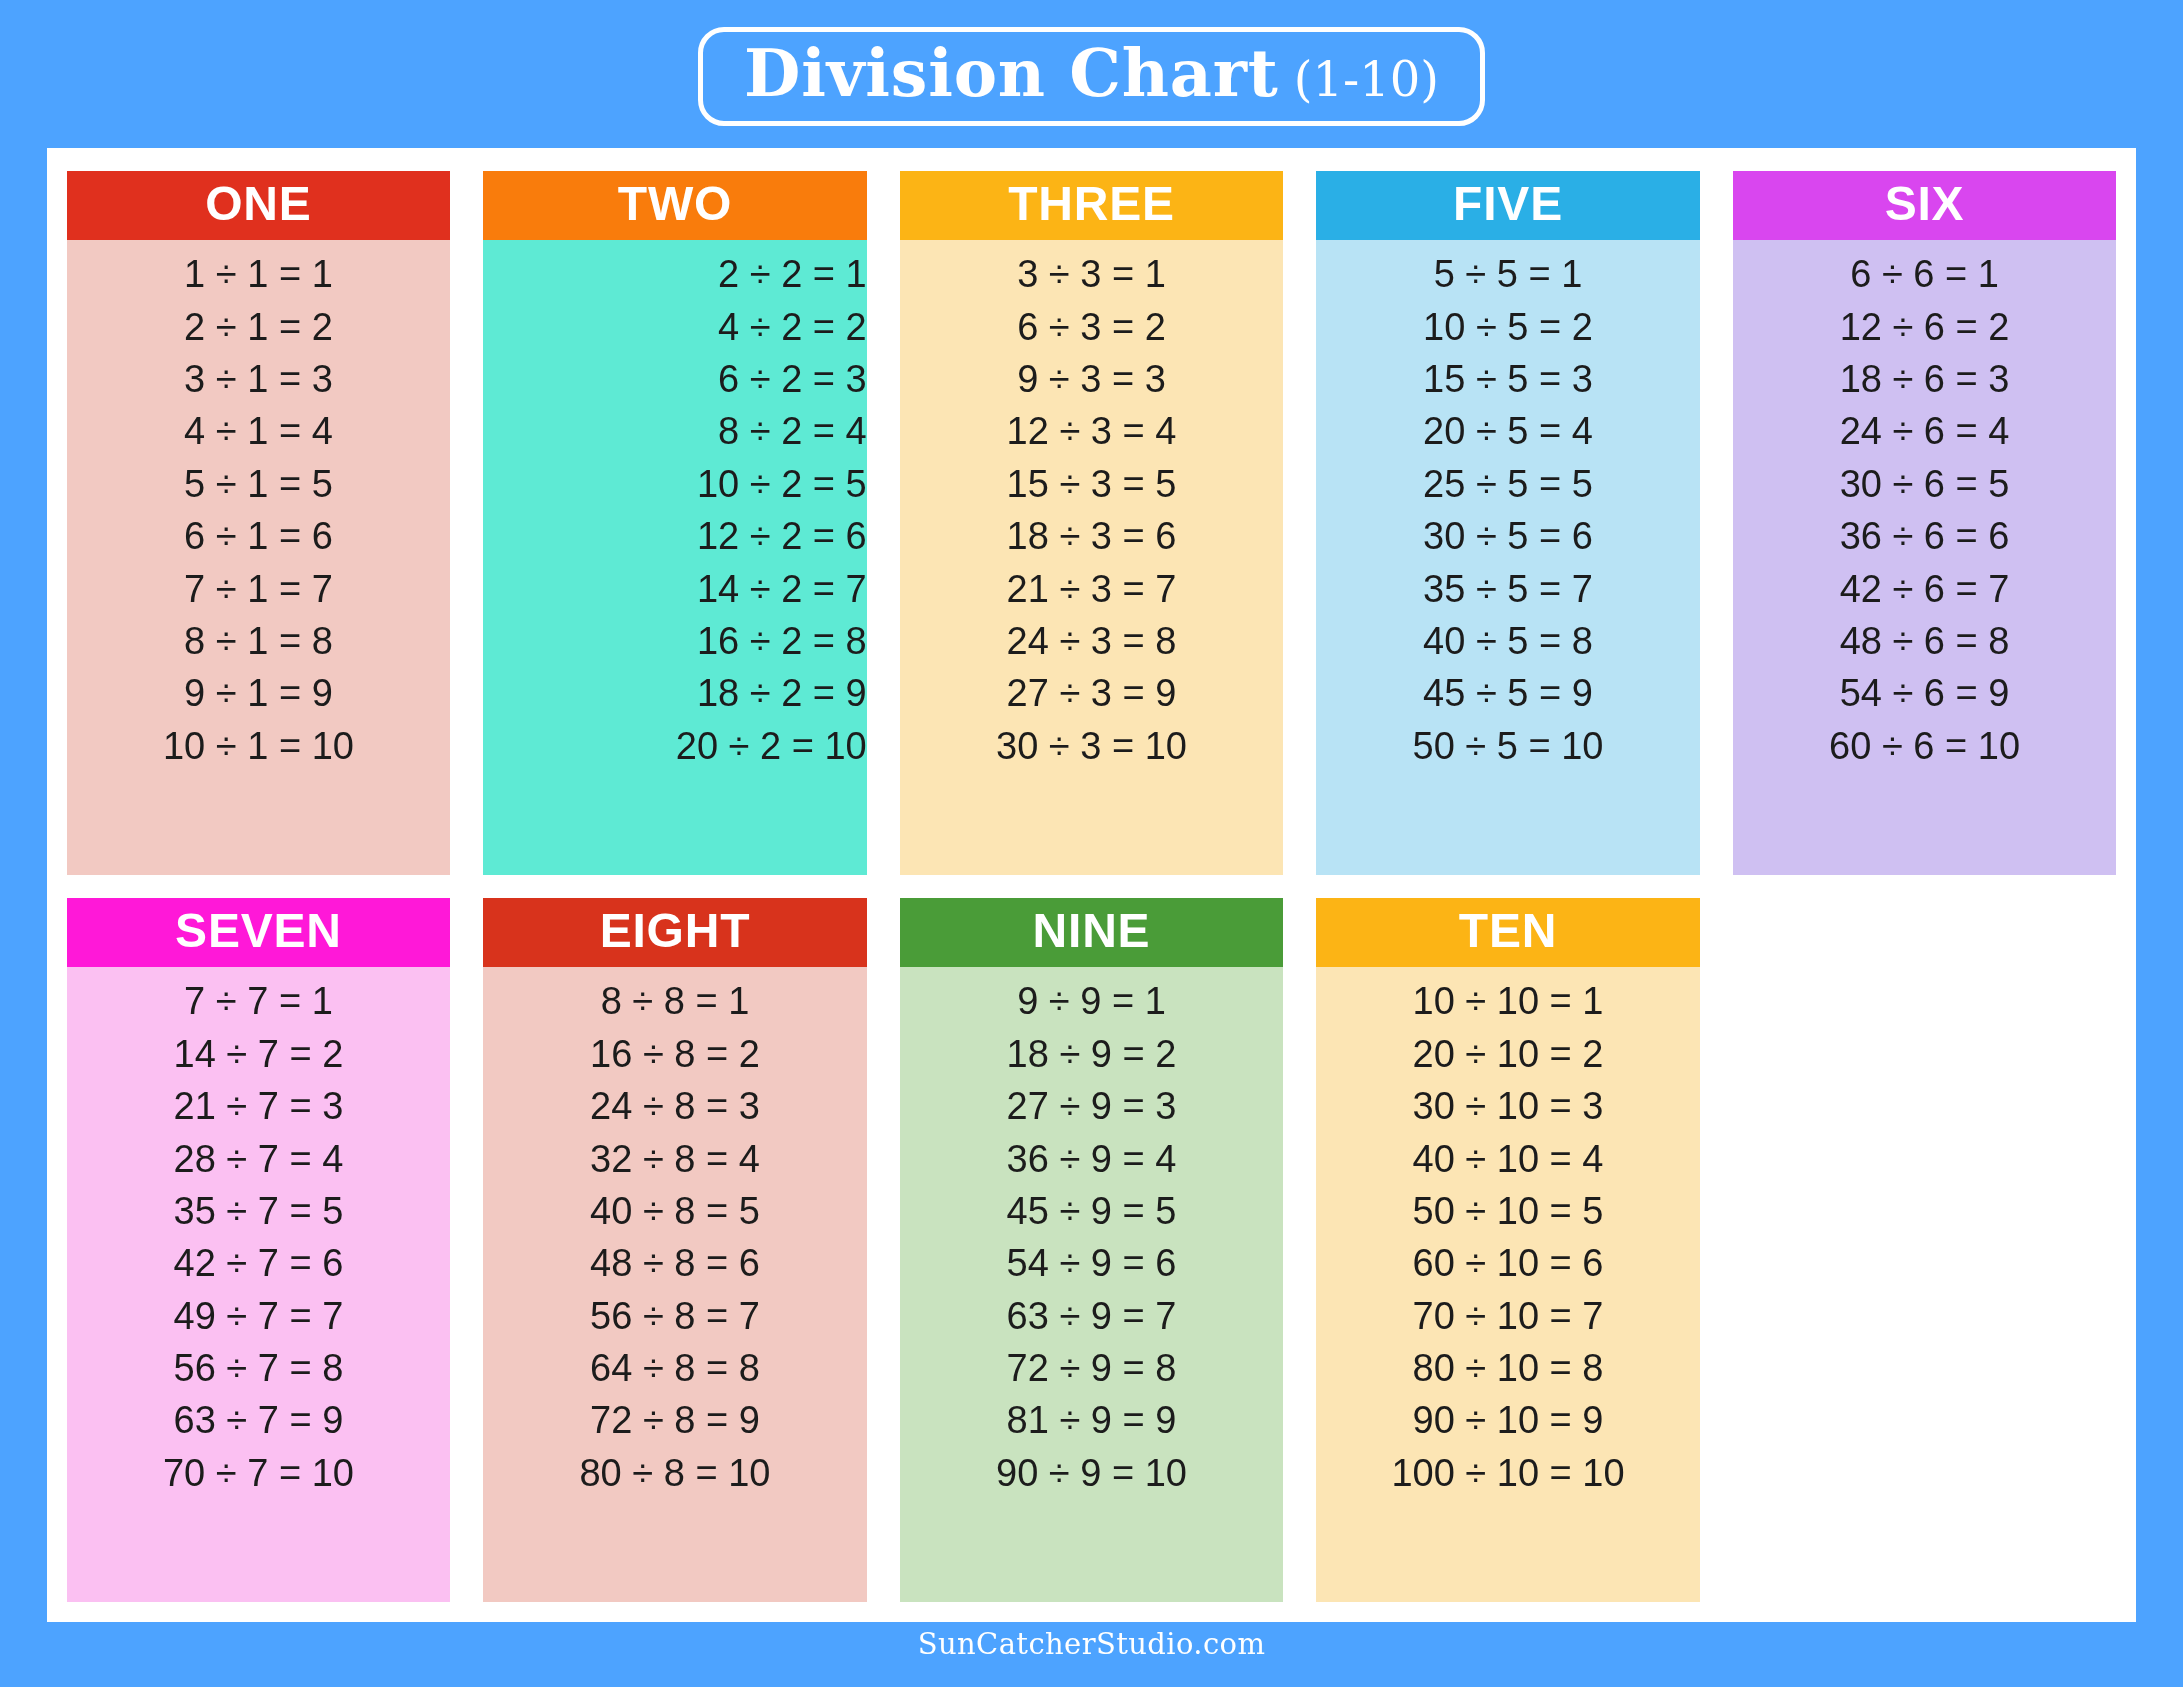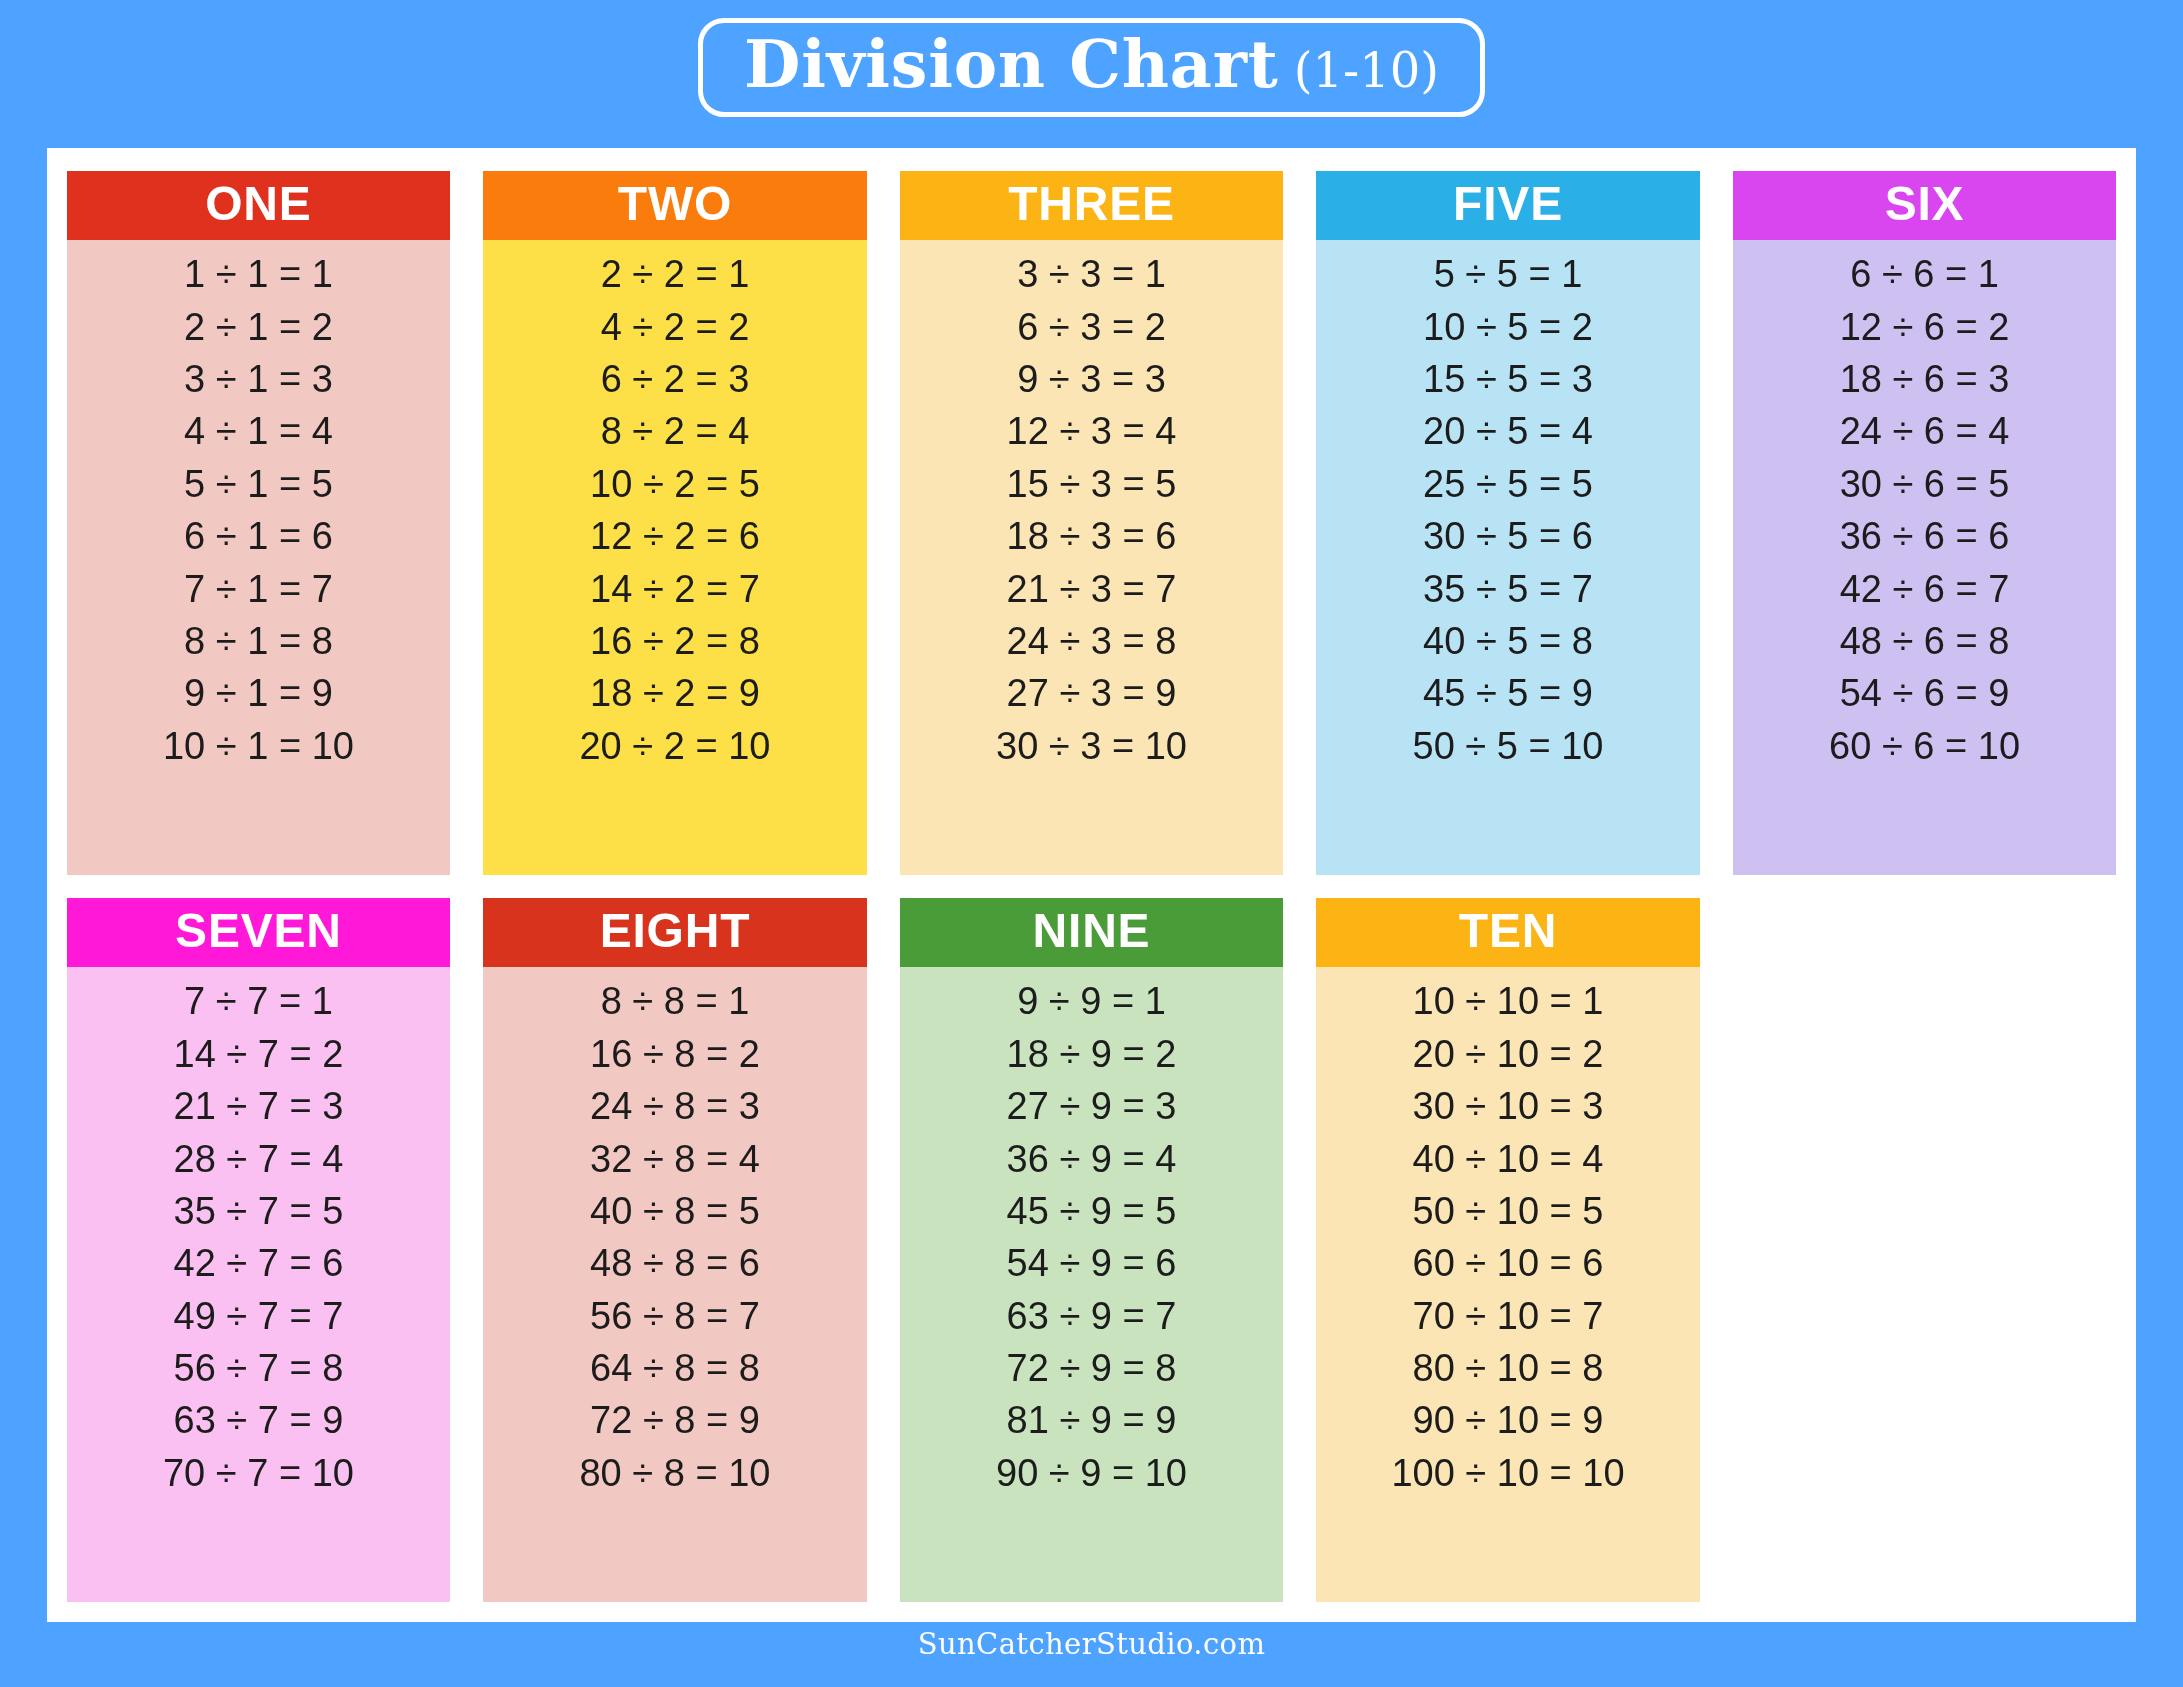--- a/index.html
+++ b/index.html
@@ -15,21 +15,21 @@
   }
   .page {
     position: relative;
     width: 2183px;
     height: 1687px;
     box-sizing: border-box;
   }
   
   .title-wrap {
     position: absolute;
-    top: 18px;
+    top: 27px;
     left: 0;
     width: 100%;
     display: flex;
     justify-content: center;
   }
   .title-box {
     border: 5.3px solid #ffffff;
     border-radius: 26px;
     padding: 9px 41px 15px 41px;
     display: flex;
@@ -137,21 +137,21 @@
             <div class="eq">5 ÷ 1 = 5</div>
             <div class="eq">6 ÷ 1 = 6</div>
             <div class="eq">7 ÷ 1 = 7</div>
             <div class="eq">8 ÷ 1 = 8</div>
             <div class="eq">9 ÷ 1 = 9</div>
             <div class="eq">10 ÷ 1 = 10</div>
           </div>
         </div>
         <div class="col">
           <div class="col-head" style="background: rgb(249, 124, 12);">TWO</div>
-          <div class="col-body" style="background: #fde047;">
+          <div class="col-body" style="background: #5eead4; align-items: flex-end;">
             <div class="eq">2 ÷ 2 = 1</div>
             <div class="eq">4 ÷ 2 = 2</div>
             <div class="eq">6 ÷ 2 = 3</div>
             <div class="eq">8 ÷ 2 = 4</div>
             <div class="eq">10 ÷ 2 = 5</div>
             <div class="eq">12 ÷ 2 = 6</div>
             <div class="eq">14 ÷ 2 = 7</div>
             <div class="eq">16 ÷ 2 = 8</div>
             <div class="eq">18 ÷ 2 = 9</div>
             <div class="eq">20 ÷ 2 = 10</div>

